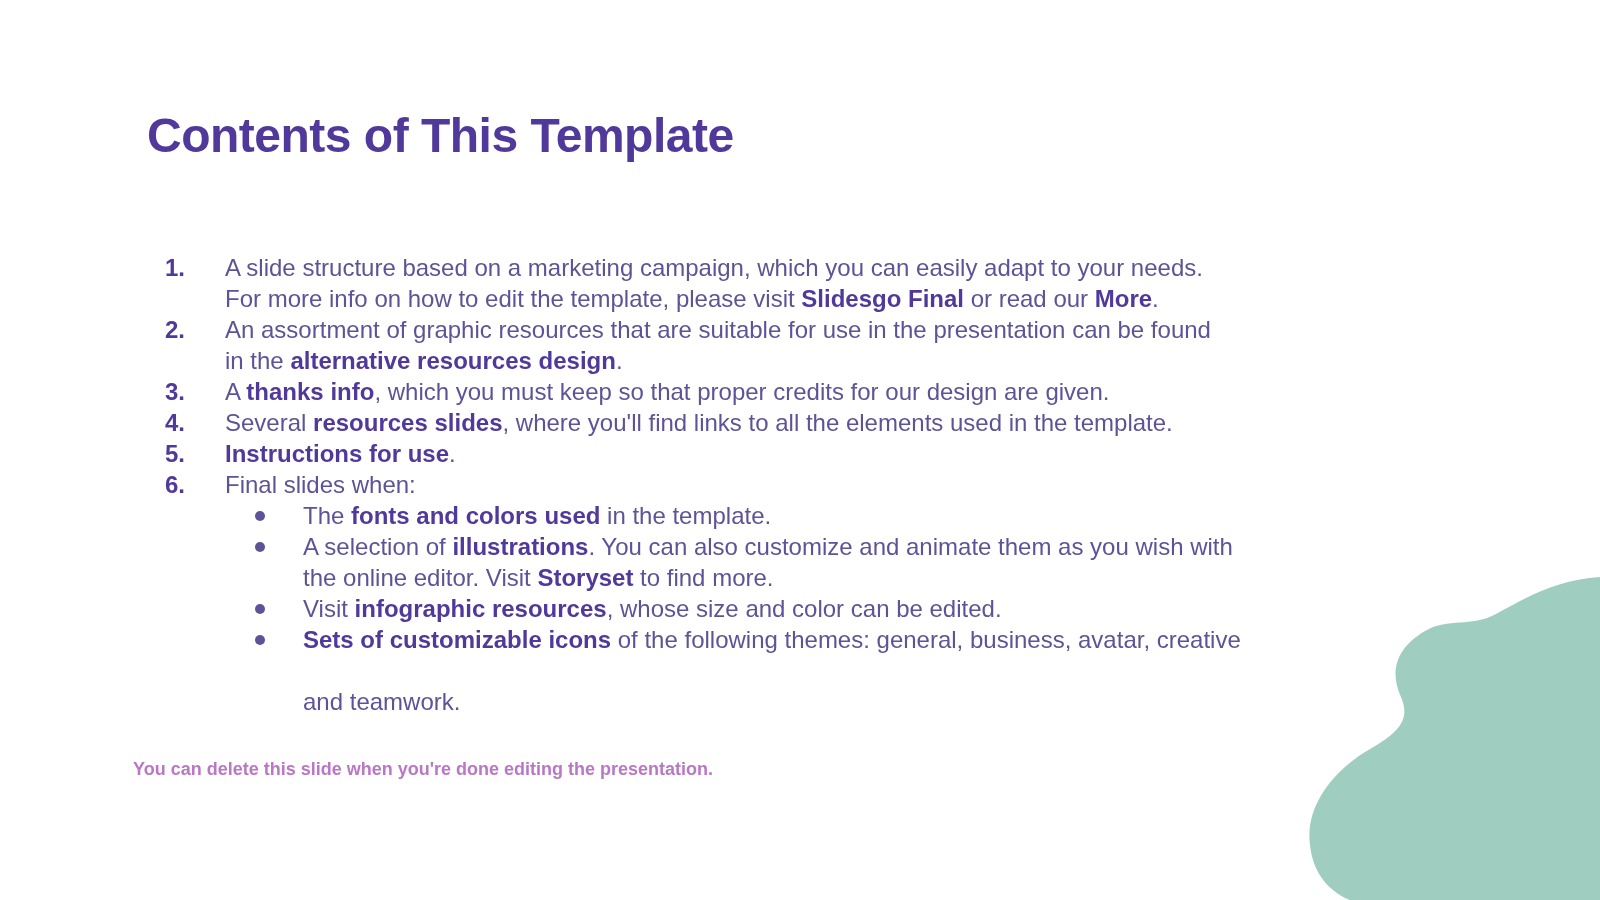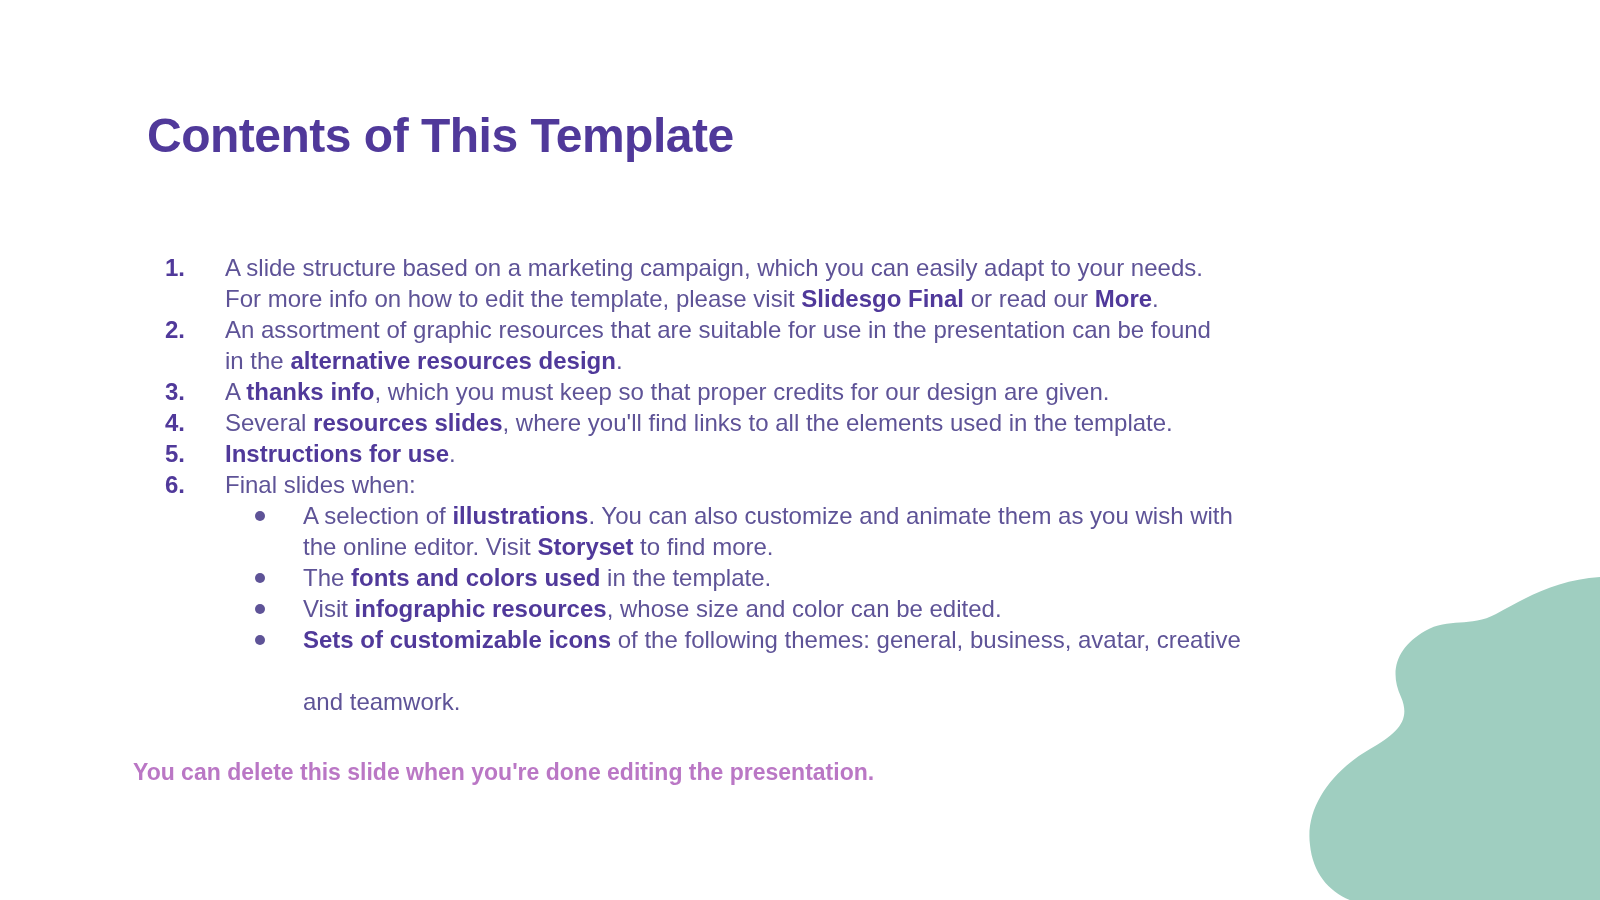--- a/index.html
+++ b/index.html
@@ -33,21 +33,21 @@
   }
   .txt{flex:1;}
   ul.bullets li{position:relative;padding-left:156px;}
   .dot{
     position:absolute;left:108px;top:11px;width:10px;height:10px;
     border-radius:50%;background:var(--body,#5e5397);
   }
   .b{font-weight:700;color:var(--title,#50399a);}
   .footer{
     position:absolute;left:133px;top:759px;margin:0;
-    font-size:23px;font-weight:700;color:var(--footer,#ba77c5);
+    font-size:18px;font-weight:700;color:var(--footer,#ba77c5);
     white-space:nowrap;
   }
   .blob{
     position:absolute;left:1280px;top:568px;width:320px;height:332px;
     display:block;
   }
 </style>
 </head>
 <body>
 
@@ -80,25 +80,25 @@
       </li>
       <li>
         <span class="num">6.</span>
         <span class="txt"><span>Final slides when:</span></span>
       </li>
     </ol>
 
     <ul class="bullets">
       <li>
         <span class="dot"></span>
-        <span><span>A selection of </span><span class="b">illustrations</span><span>. You can also customize and animate them as you wish with</span><br><span>the online editor. Visit </span><span class="b">Storyset</span><span> to find more.</span></span>
+        <span><span>The </span><span class="b">fonts and colors used</span><span> in the template.</span></span>
       </li>
       <li>
         <span class="dot"></span>
-        <span><span>The </span><span class="b">fonts and colors used</span><span> in the template.</span></span>
+        <span><span>A selection of </span><span class="b">illustrations</span><span>. You can also customize and animate them as you wish with</span><br><span>the online editor. Visit </span><span class="b">Storyset</span><span> to find more.</span></span>
       </li>
       <li>
         <span class="dot"></span>
         <span><span>Visit </span><span class="b">infographic resources</span><span>, whose size and color can be edited.</span></span>
       </li>
       <li>
         <span class="dot"></span>
         <span><span class="b">Sets of customizable icons</span><span> of the following themes: general, business, avatar, creative</span><br><br><span>and teamwork.</span></span>
       </li>
     </ul>

